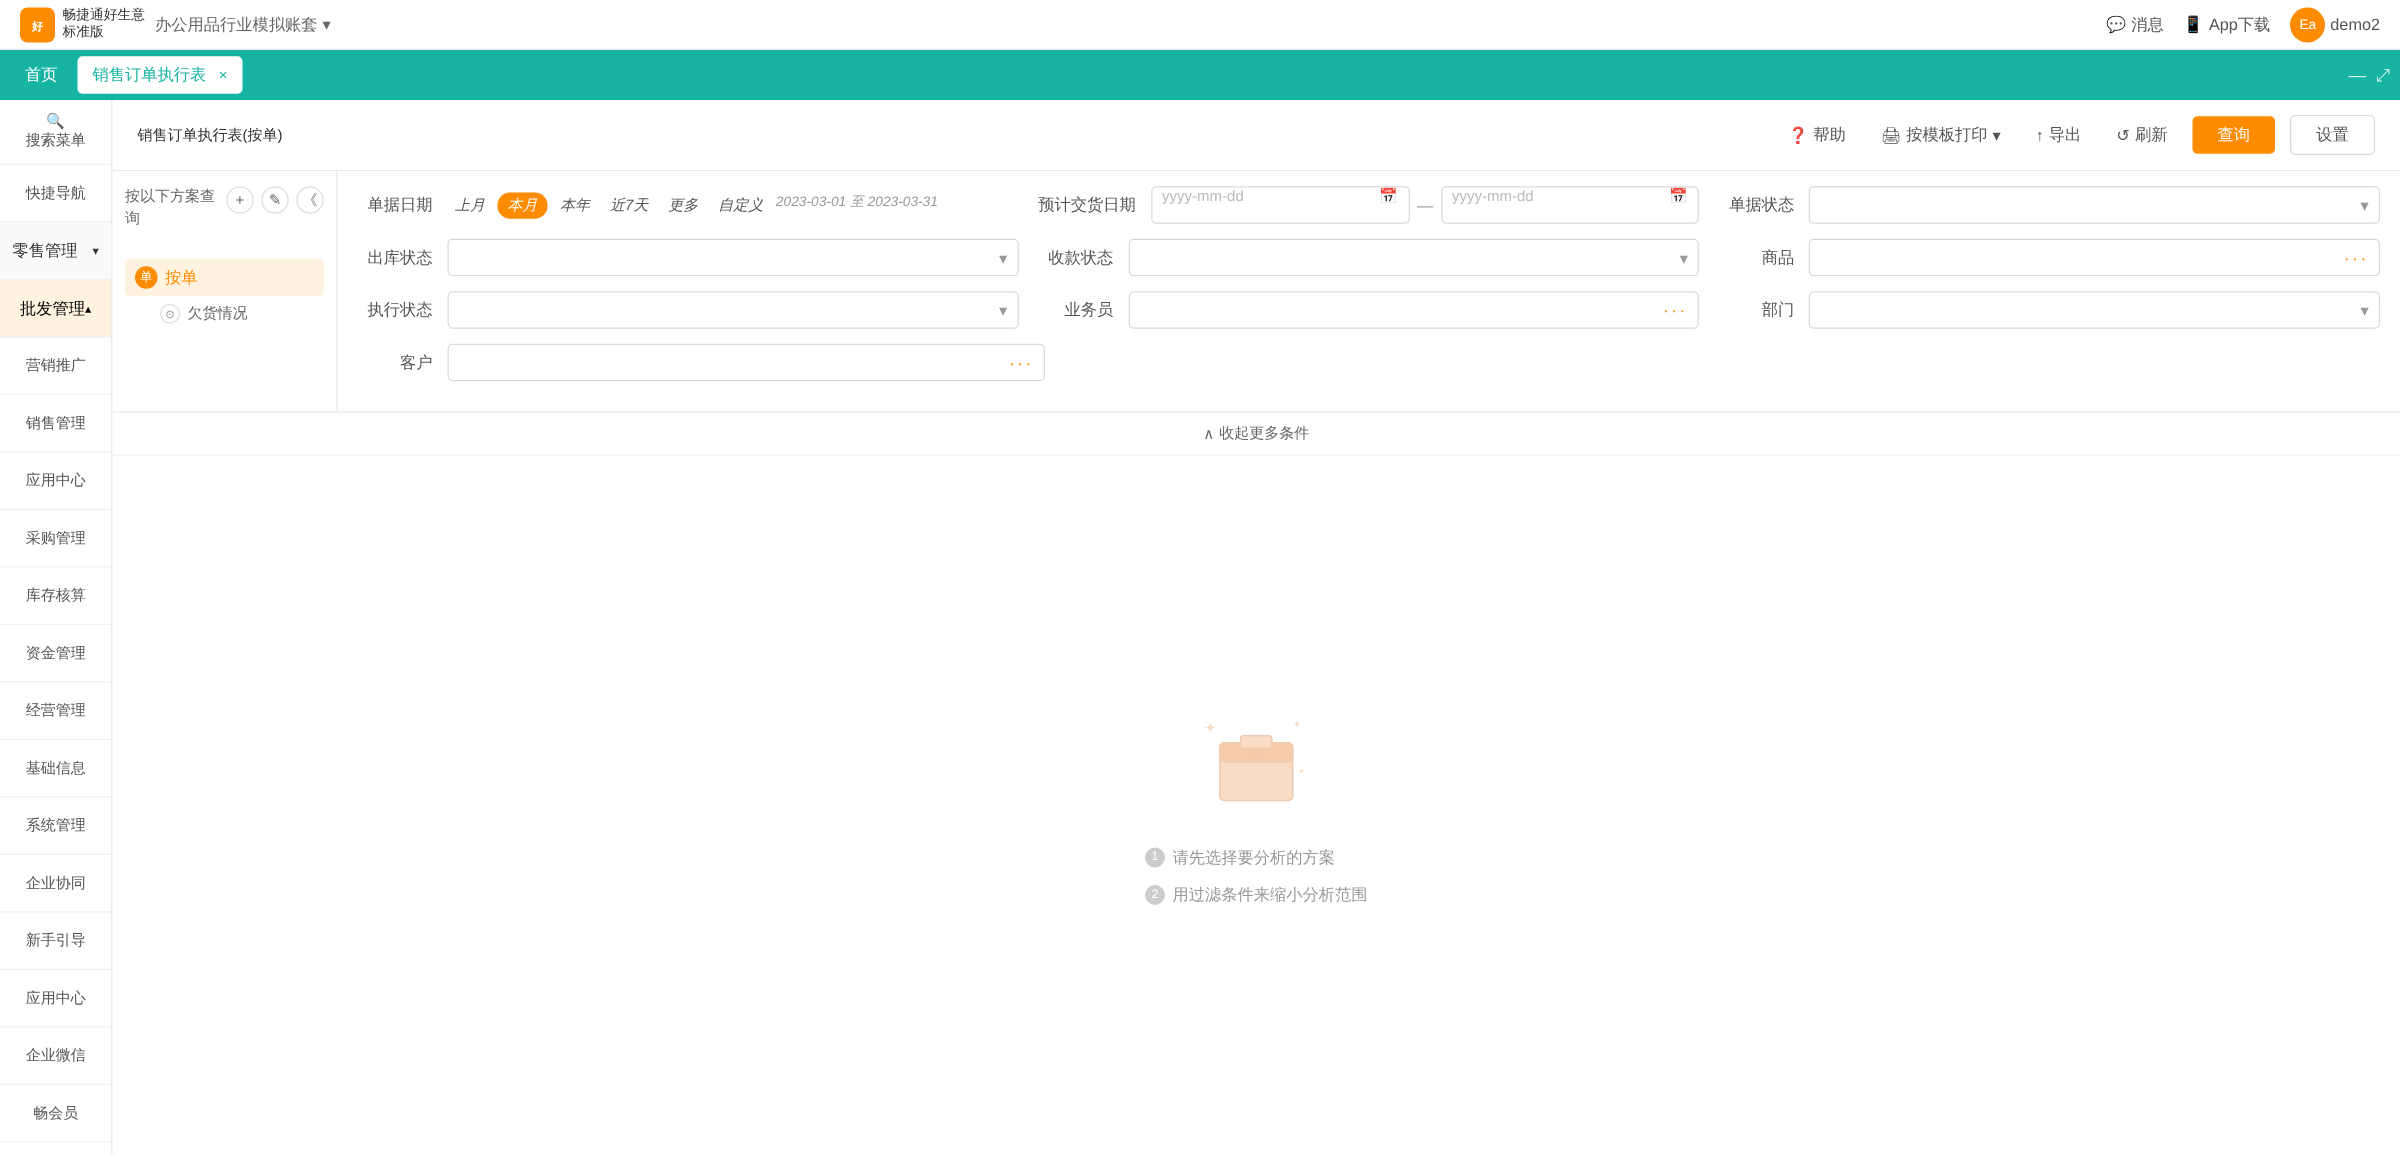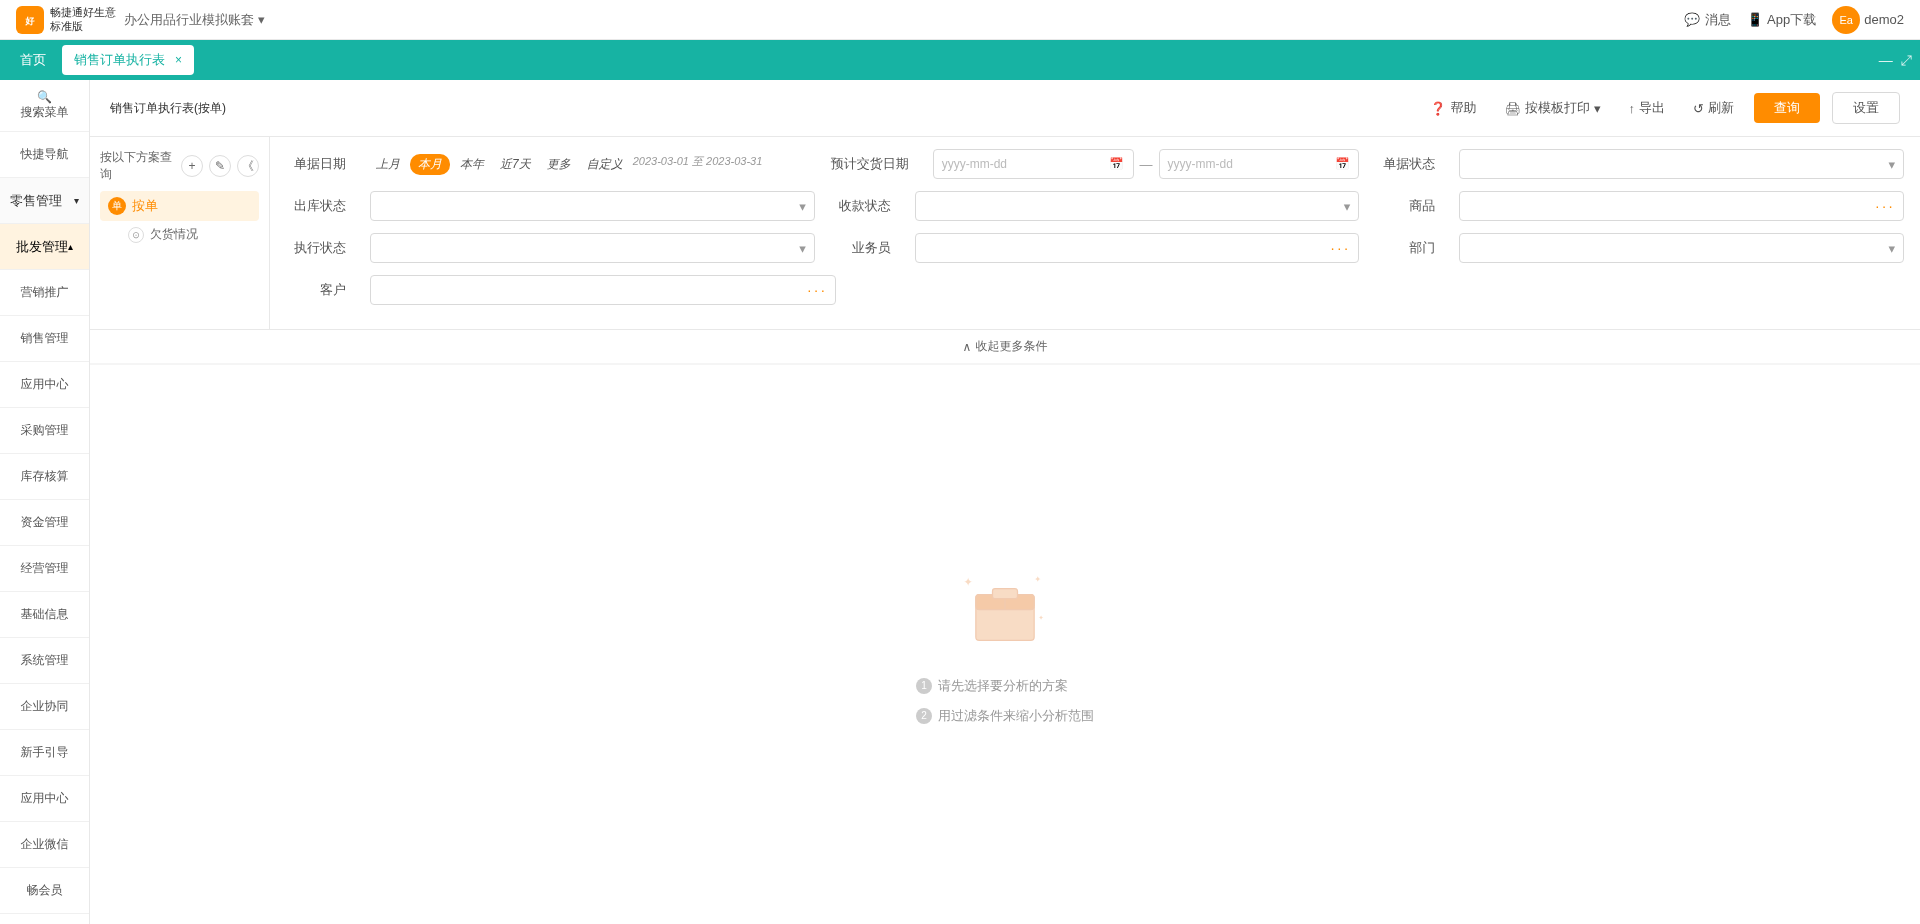--- a/index.html
+++ b/index.html
@@ -232,23 +232,23 @@
     }
     .filter-left {
       width: 180px;
       border-right: 1px solid #e8e8e8;
       padding: 12px 10px;
       flex-shrink: 0;
     }
     .filter-left-title {
       font-size: 12px;
       color: #666;
-      margin-bottom: 8px;
-      display: flex;
-      align-items: center;
+      margin-bottom: 24px;
+      display: flex;
+      align-items: flex-start;
       justify-content: space-between;
     }
     .filter-left-actions {
       display: flex;
       gap: 6px;
     }
     .filter-left-action {
       width: 22px;
       height: 22px;
       border-radius: 50%;
@@ -312,21 +312,21 @@
     }
     .filter-row {
       display: flex;
       align-items: center;
       gap: 16px;
       margin-bottom: 12px;
     }
     .filter-item {
       display: flex;
       align-items: center;
-      gap: 24px;
+      gap: 12px;
       flex: 1;
     }
     .filter-label {
       font-size: 13px;
       color: #555;
       white-space: nowrap;
       min-width: 60px;
       text-align: right;
     }
     .filter-select {
@@ -352,21 +352,21 @@
     }
     .filter-date-input {
       flex: 1;
       height: 30px;
       border: 1px solid #d9d9d9;
       border-radius: 4px;
       padding: 0 8px;
       font-size: 12px;
       color: #999;
       display: flex;
-      align-items: center;
+      align-items: flex-start;
       justify-content: space-between;
       background: #fff;
     }
     .date-separator { color: #999; }
     .date-quick-tabs {
       display: flex;
       align-items: center;
       gap: 4px;
       font-size: 12px;
     }

